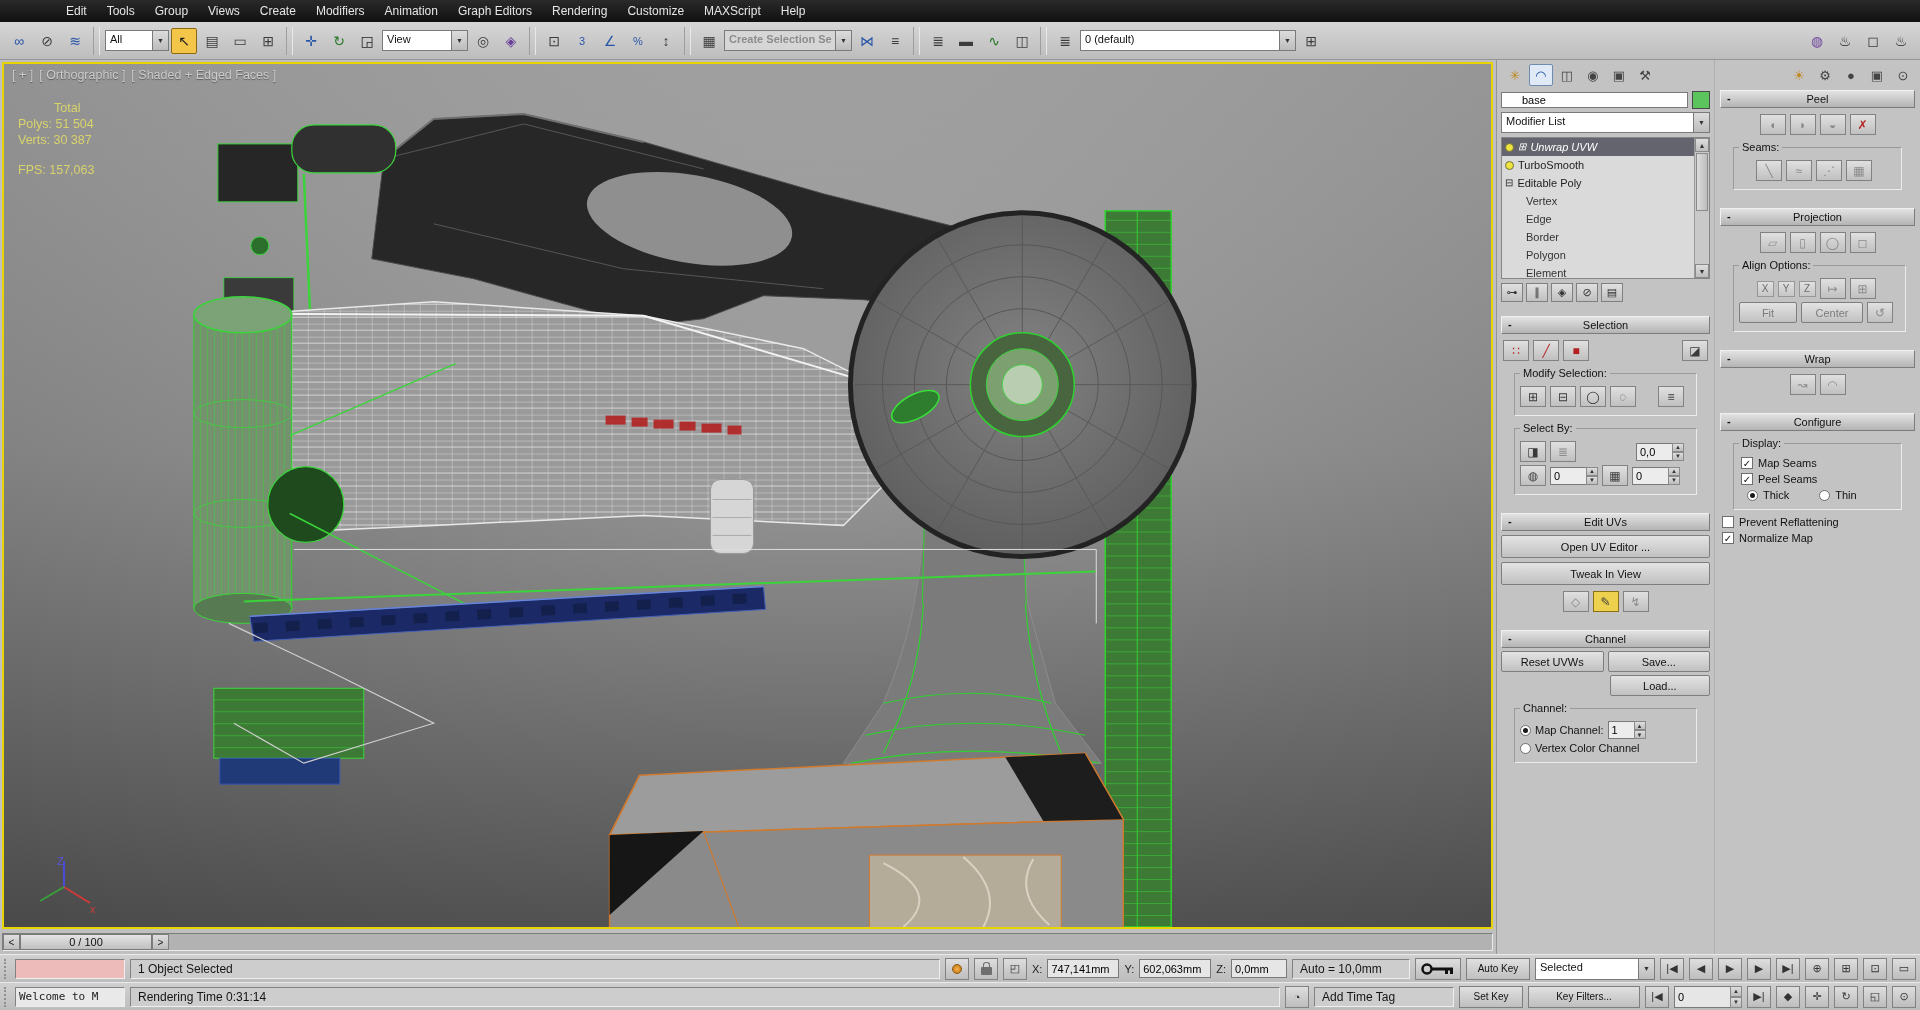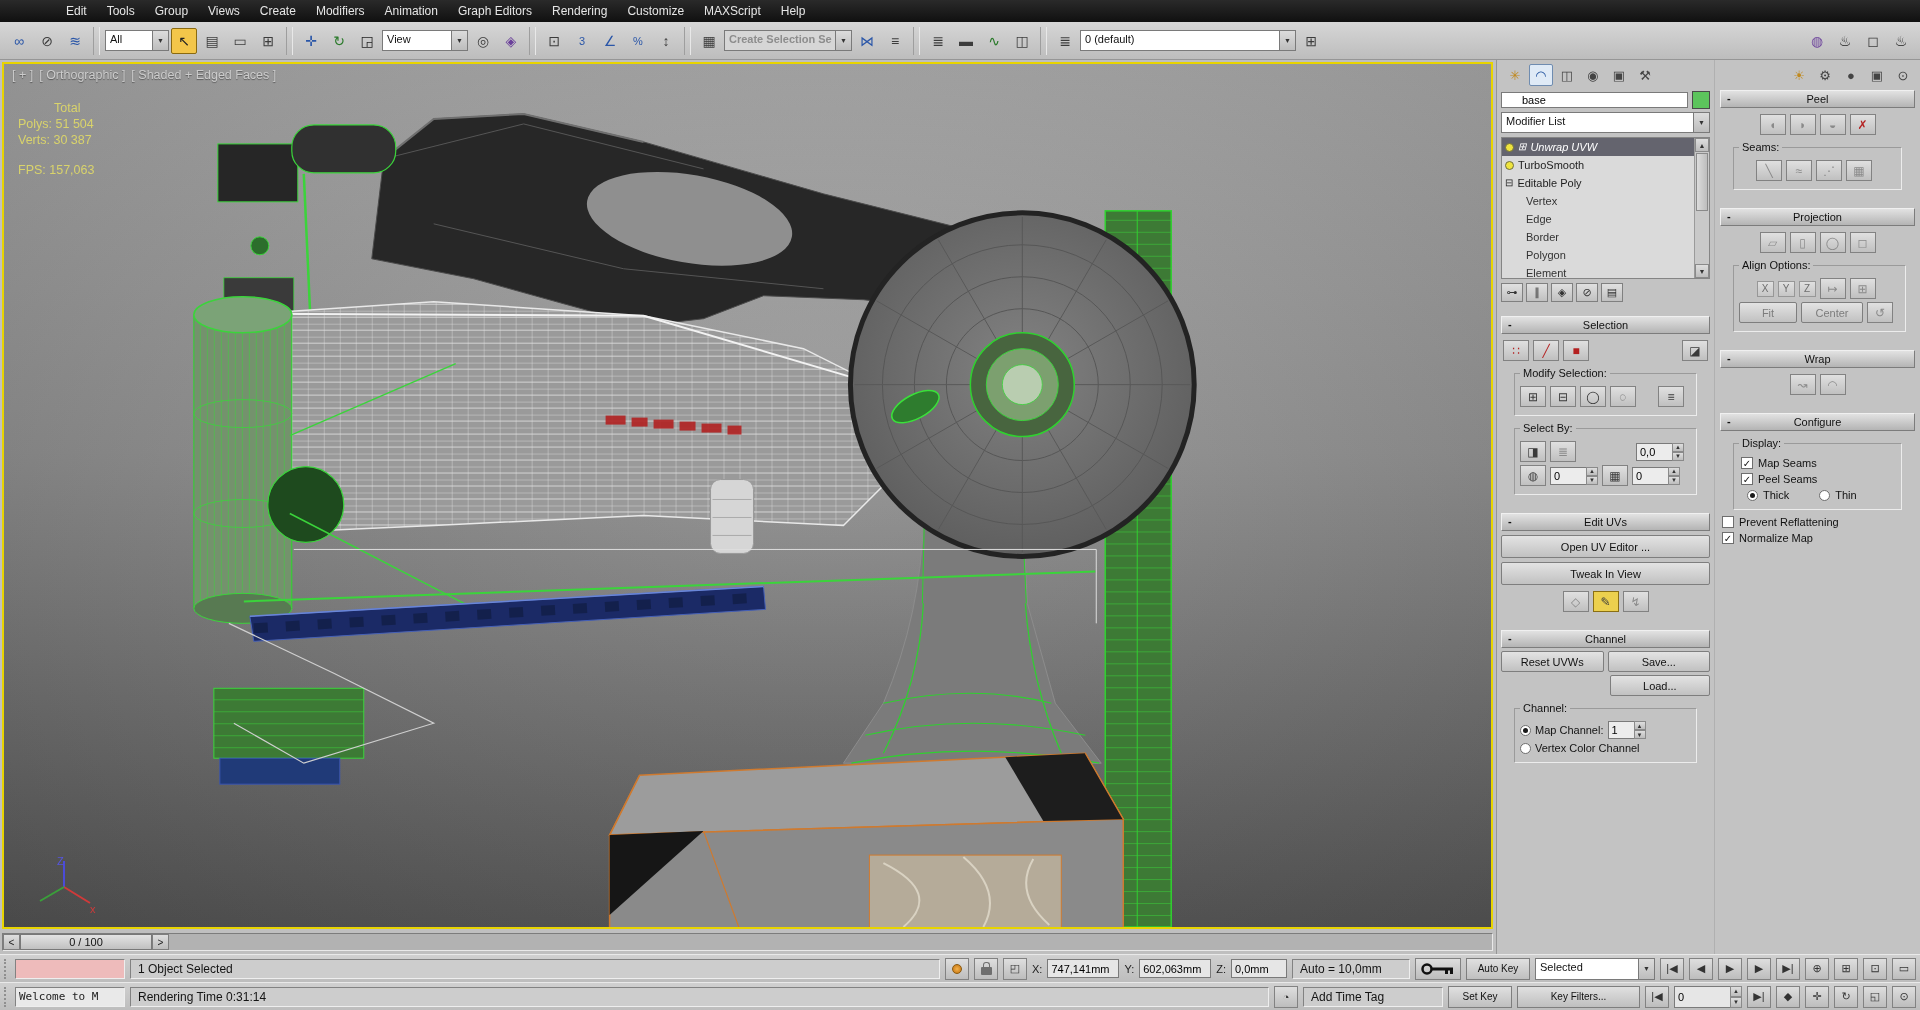--- a/index.html
+++ b/index.html
@@ -673,21 +673,21 @@
     <span class="sb">▭</span>
   </div>
 
   <div class="status">
     <span class="grip"></span>
     <span class="whitepane">Welcome to M</span>
     <div class="field grow">Rendering Time 0:31:14</div>
     <span class="sb">◔</span>
     <div class="field" style="width:140px">Add Time Tag</div>
     <div class="abtn" style="width:64px">Set Key</div>
-    <div class="abtn" style="width:123px">Key Filters...</div>
+    <div class="abtn" style="width:112px">Key Filters...</div>
     <span class="sb">|◀</span>
     <span class="spin" style="height:22px">
       <input style="width: 56px; background: rgb(230, 230, 230);" value="0">
       <span class="arr">
           <i>▲</i>
           <i>▼</i>
         </span>
     </span>
     <span class="sb">▶|</span>
     <span class="sb">◆</span>

